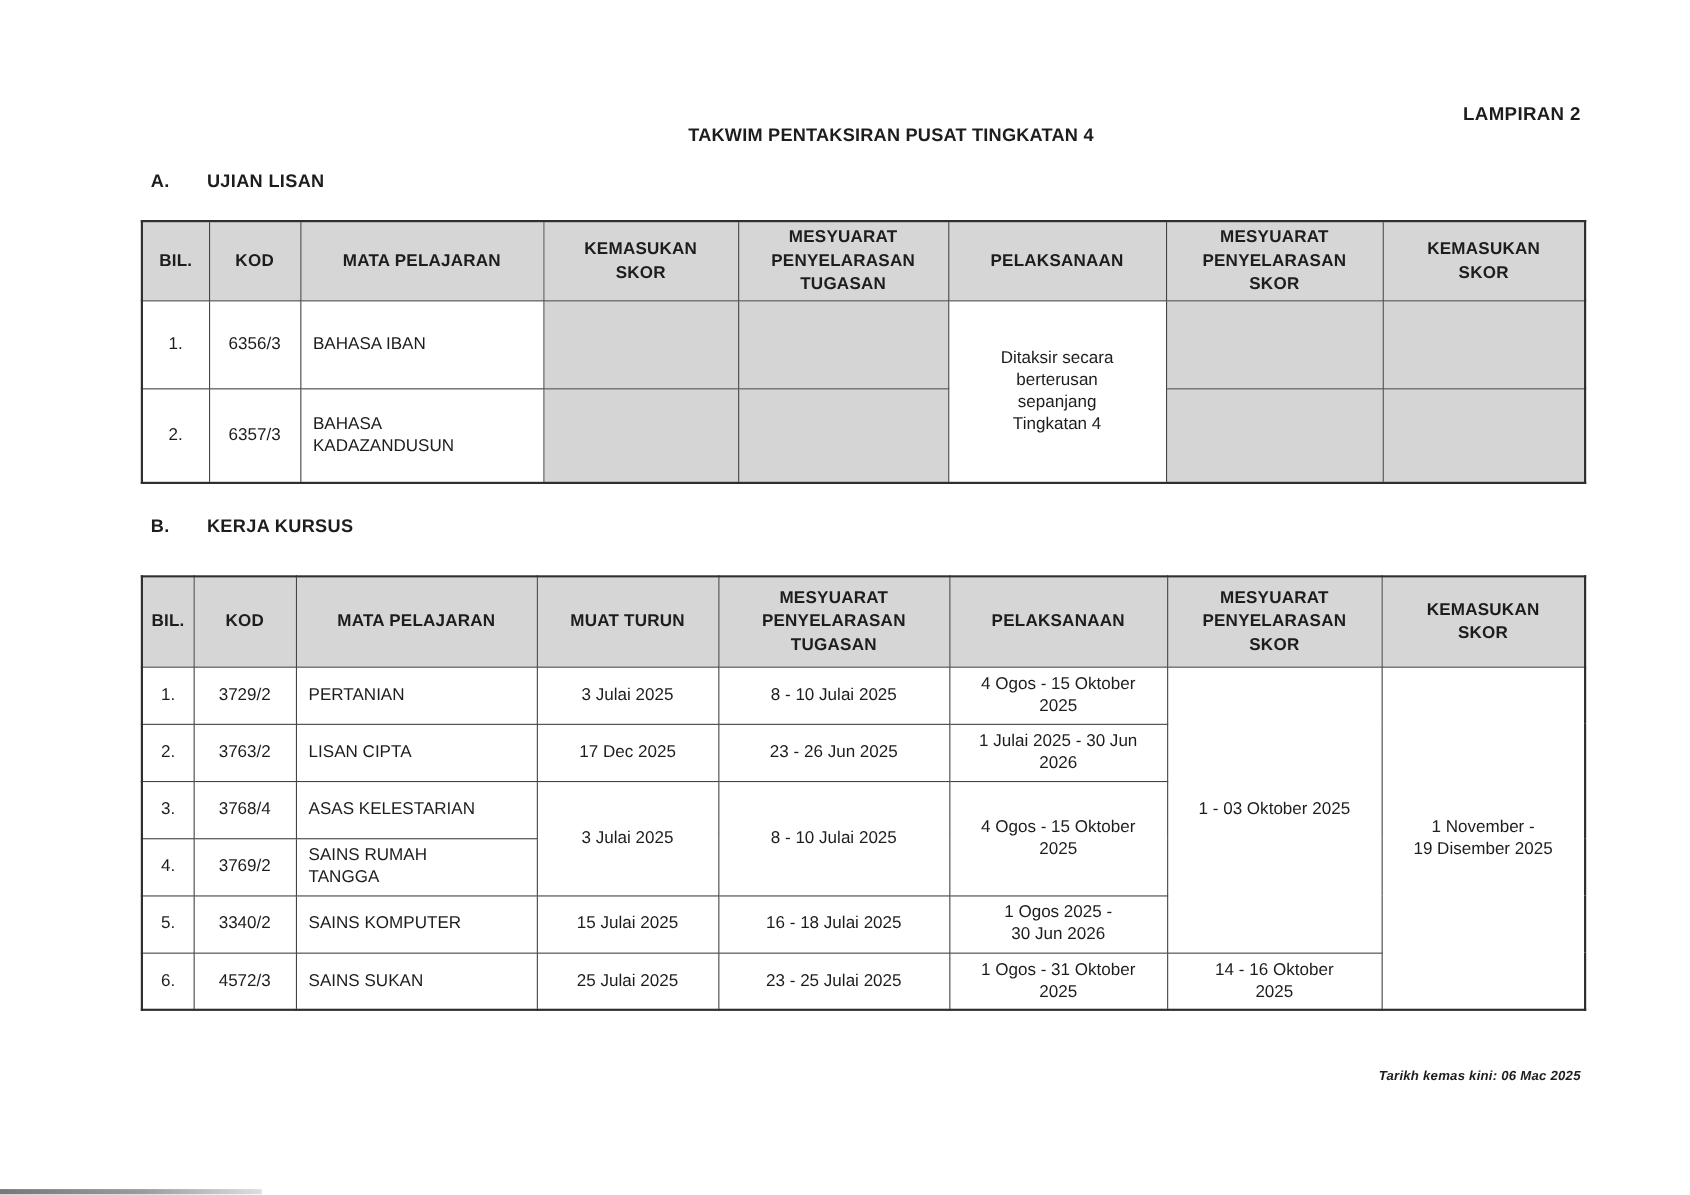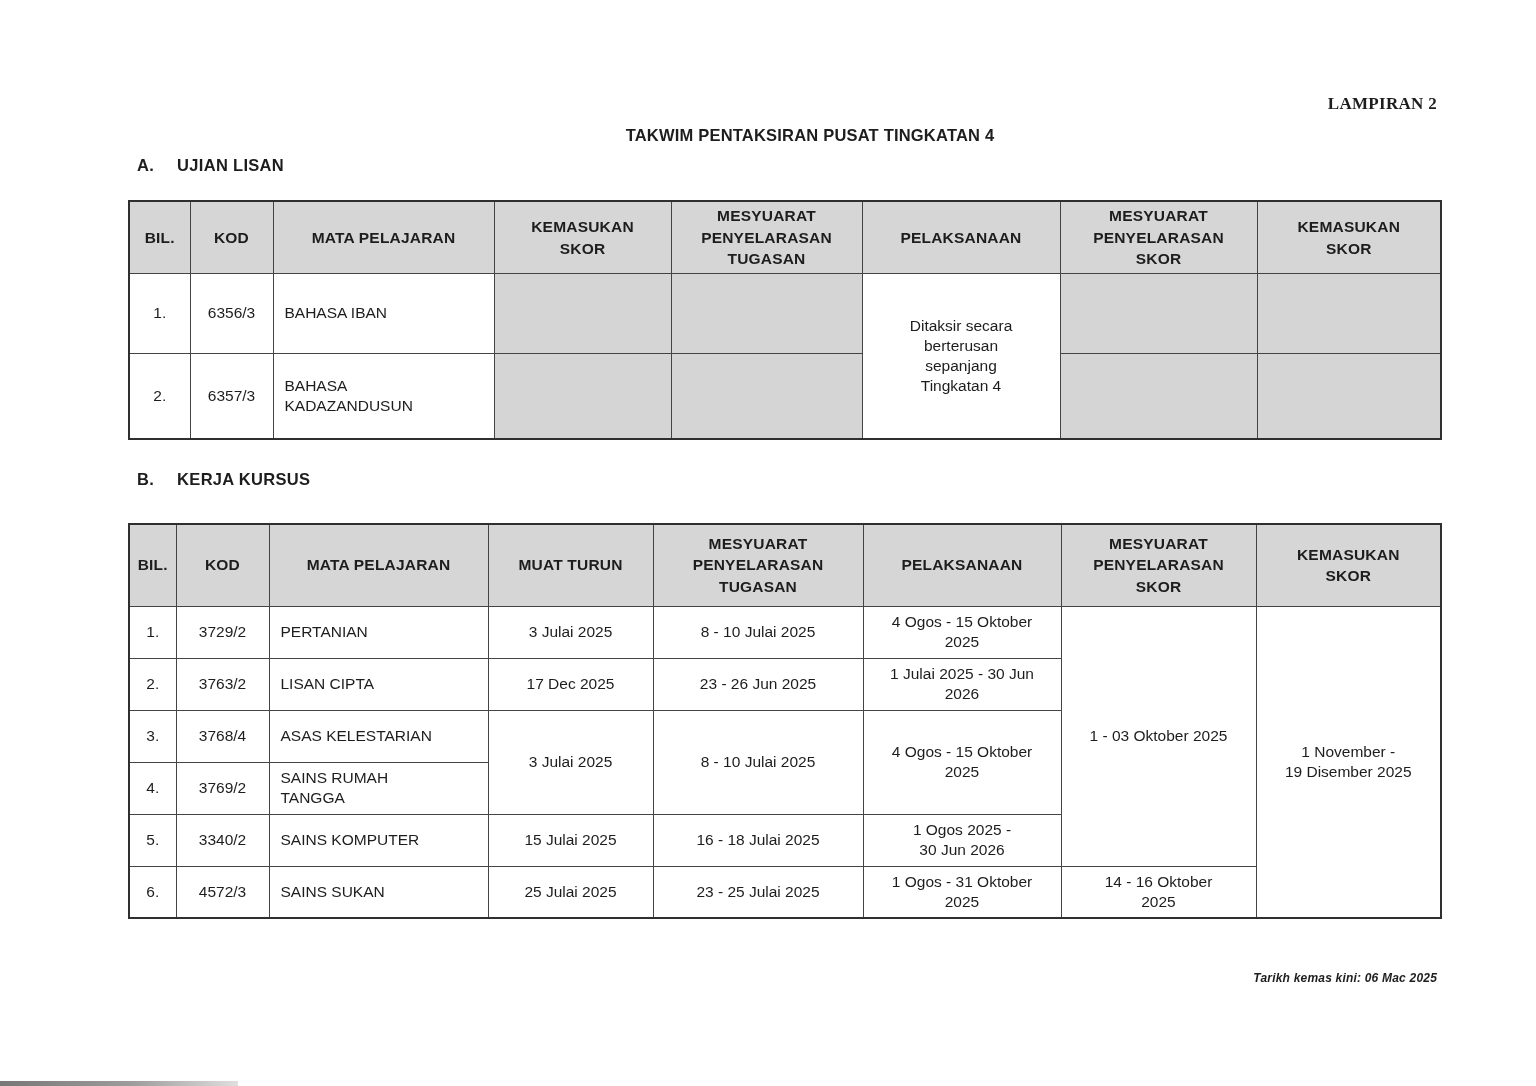--- a/index.html
+++ b/index.html
@@ -10,36 +10,34 @@
     font-family: "Liberation Sans", sans-serif;
     color: #1d1d1d;
     overflow: hidden;
   }
   .abs { position: absolute; }
 
   .lampiran {
     top: 94px; right: 99px;
     font-size: 17px; font-weight: bold;
     letter-spacing: 0.3px;
-    font-family: Liberation Serif, serif;
   }
   .title-block {
     top: 111px; left: 104px; width: 1412px;
     text-align: center;
     font-size: 16.5px; font-weight: bold;
     line-height: 1.55;
     letter-spacing: 0.2px;
-    margin-top: 12px;
   }
   .sec-head {
     left: 137px;
     font-size: 16.5px; font-weight: bold;
     letter-spacing: 0.3px;
   }
-  .sec-head .sec-text { margin-left: 23px; }
+  .sec-head .sec-text { margin-left: 34px; }
   #sectionAHeading { top: 156px; }
   #sectionBHeading { top: 470px; }
 
   table.doc-table {
     position: absolute;
     left: 128px;
     border-collapse: collapse;
     table-layout: fixed;
     border: 2px solid #2f2f2f;
     width: 1312px;

